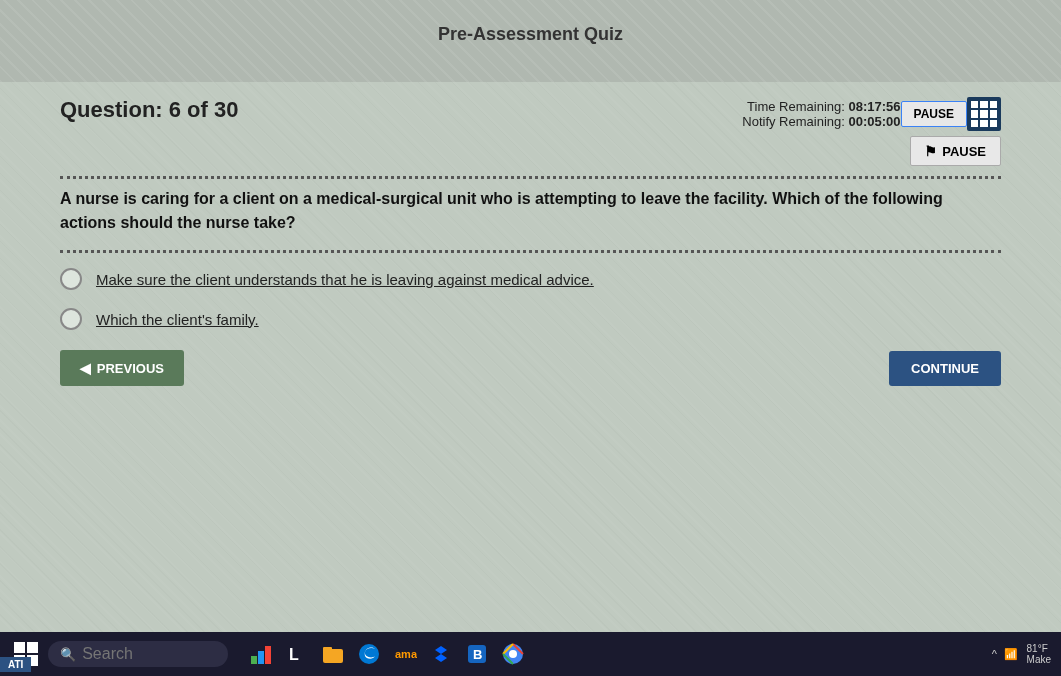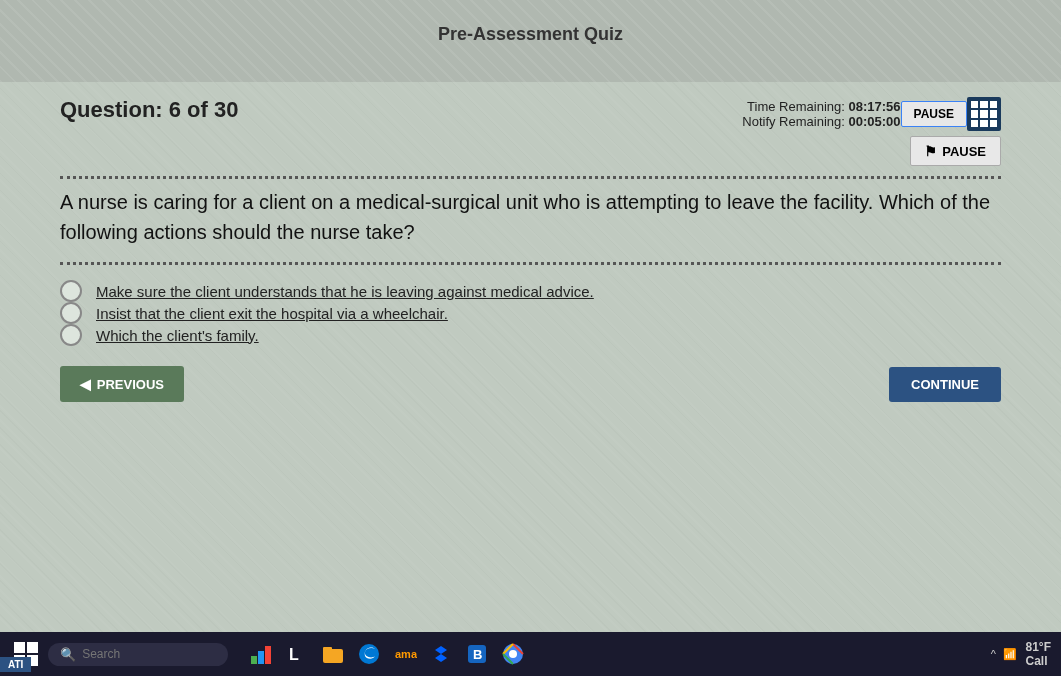--- a/index.html
+++ b/index.html
@@ -218,33 +218,33 @@
 
     
     .dots-separator {
       border: none;
       border-top: 3px dotted #555;
       margin: 8px 0;
     }
 
     
     .question-text {
-      font-size: 20px;
-      font-weight: normal;
+      font-size: 16px;
+      font-weight: bold;
       color: #111;
       line-height: 1.5;
       margin: 8px 0 15px 0;
     }
 
     
     .options-list {
       list-style: none;
       display: flex;
       flex-direction: column;
-      gap: 0;
+      gap: 18px;
       margin: 15px 0;
     }
 
     .option-item {
       display: flex;
       align-items: center;
       gap: 14px;
       cursor: pointer;
     }
 
@@ -350,21 +350,21 @@
 
     .search-icon-tb {
       color: #aaa;
       font-size: 13px;
     }
 
     .search-input-tb {
       background: transparent;
       border: none;
       color: #e5e5e5;
-      font-size: 12px;
+      font-size: 16px;
       outline: none;
       width: 120px;
     }
 
     .taskbar-apps {
       display: flex;
       align-items: center;
       gap: 6px;
       margin-left: 10px;
     }
@@ -465,24 +465,20 @@
 
       <hr class="dots-separator">
 
       <ul class="options-list">
         <li class="option-item">
           <div class="option-radio"></div>
           <span class="option-text">Make sure the client understands that he is leaving against medical advice.</span>
         </li>
         <li class="option-item">
           <div class="option-radio"></div>
-          <span class="option-text">Insist that the client exit the hospital via a wheelchair.</span>
-        </li>
-        <li class="option-item">
-          <div class="option-radio"></div>
           <span class="option-text">Which the client's family.</span>
         </li>
       </ul>
 
       <div class="bottom-nav">
         <button class="prev-btn">
           <span class="arrow">◀</span>
           <span>PREVIOUS</span>
         </button>
         <button class="continue-btn">CONTINUE</button>
@@ -553,22 +549,22 @@
             <path d="M12 2 L22 12" stroke="#ea4335" stroke-width="2"></path>
             <path d="M12 2 L2 12" stroke="#fbbc04" stroke-width="2"></path>
             <path d="M2 12 L12 22" stroke="#34a853" stroke-width="2"></path>
           </svg>
       </div>
     </div>
 
     <div class="taskbar-right">
       <span>^</span>
       <span>📶</span>
-      <div style="color:#ccc;font-size:12px;font-weight:bold;">
+      <div style="color:#ccc;font-size:10px;">
         <span>81°F</span>
         <br>
-        <span>Call</span>
+        <span>Make</span>
       </div>
     </div>
 
     <div class="ati-badge">ATI</div>
   </div>
 </div>
 
 </body></html>

